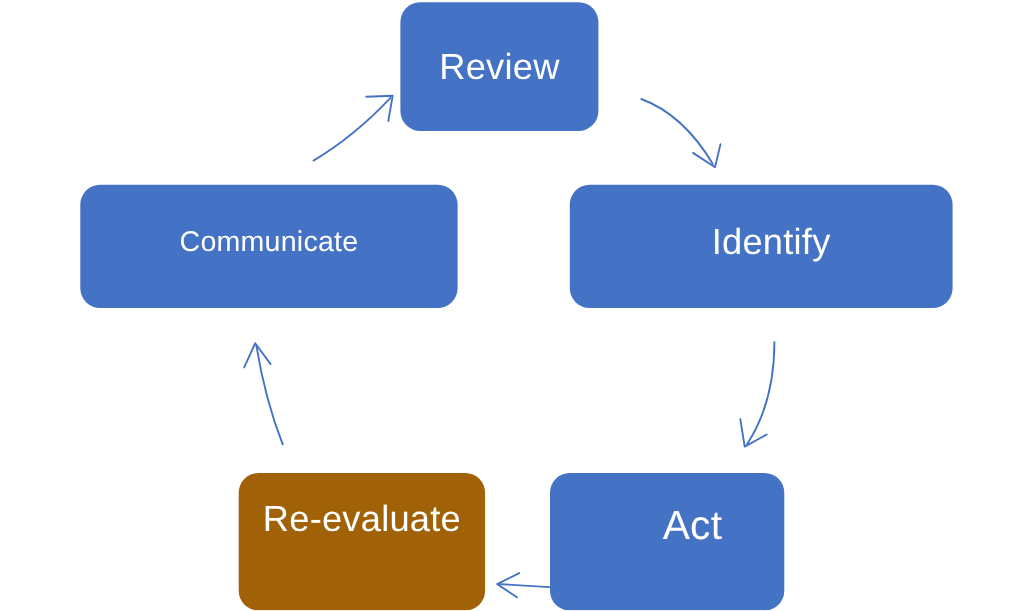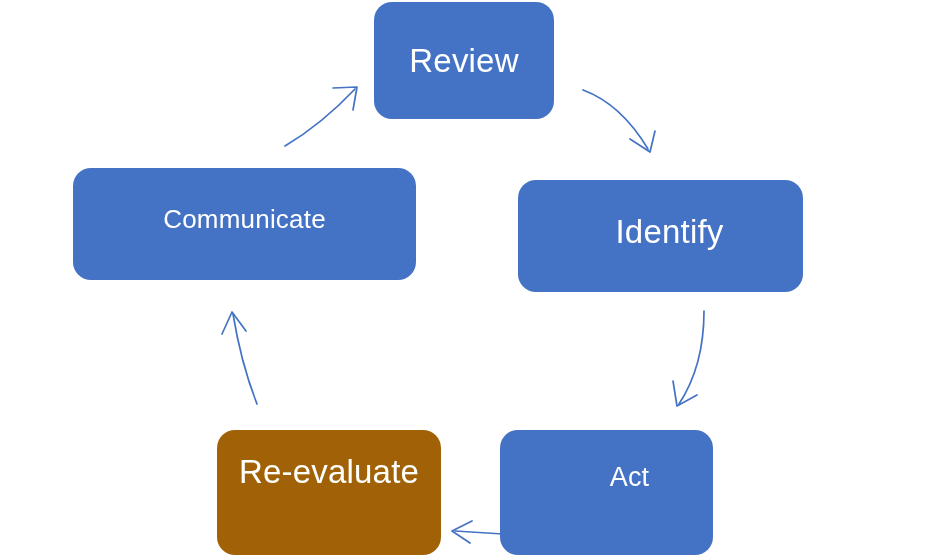--- a/index.html
+++ b/index.html
@@ -31,31 +31,31 @@
     letter-spacing: 0.2px;
     user-select: none;
   }
   .node-label {
     display: block;
     line-height: 1;
     white-space: nowrap;
   }
 
   
-  #node-review   { left: 374px; top: 2px;   width: 180px; height: 117px; }
-  #node-identify { left: 518px; top: 180px; width: 285px; height: 112px; }
+  #node-review   { left: 364px; top: 2px;   width: 180px; height: 117px; }
+  #node-identify { left: 518px; top: 168px; width: 348px; height: 112px; }
   #node-communicate { left: 73px; top: 168px; width: 343px; height: 112px; }
   #node-act      { left: 500px; top: 430px; width: 213px; height: 125px; }
   #node-reevaluate { left: 217px; top: 430px; width: 224px; height: 125px; }
 
   
   #node-review .node-label       { font-size: 33px; }
   #node-identify .node-label     { font-size: 33px; transform: translate(9px, -5px); }
   #node-communicate .node-label  { font-size: 26px; transform: translate(0px, -5px); }
-  #node-act .node-label          { font-size: 27px; transform: translate(23px, -21px); margin-top: 12px; }
+  #node-act .node-label          { font-size: 37px; transform: translate(23px, -21px); margin-top: 12px; }
   #node-reevaluate .node-label   { font-size: 33px; transform: translate(0px, -21px); }
 
   #arrow-layer {
     position: absolute;
     left: 0;
     top: 0;
     width: 939px;
     height: 555px;
     pointer-events: none;
   }

